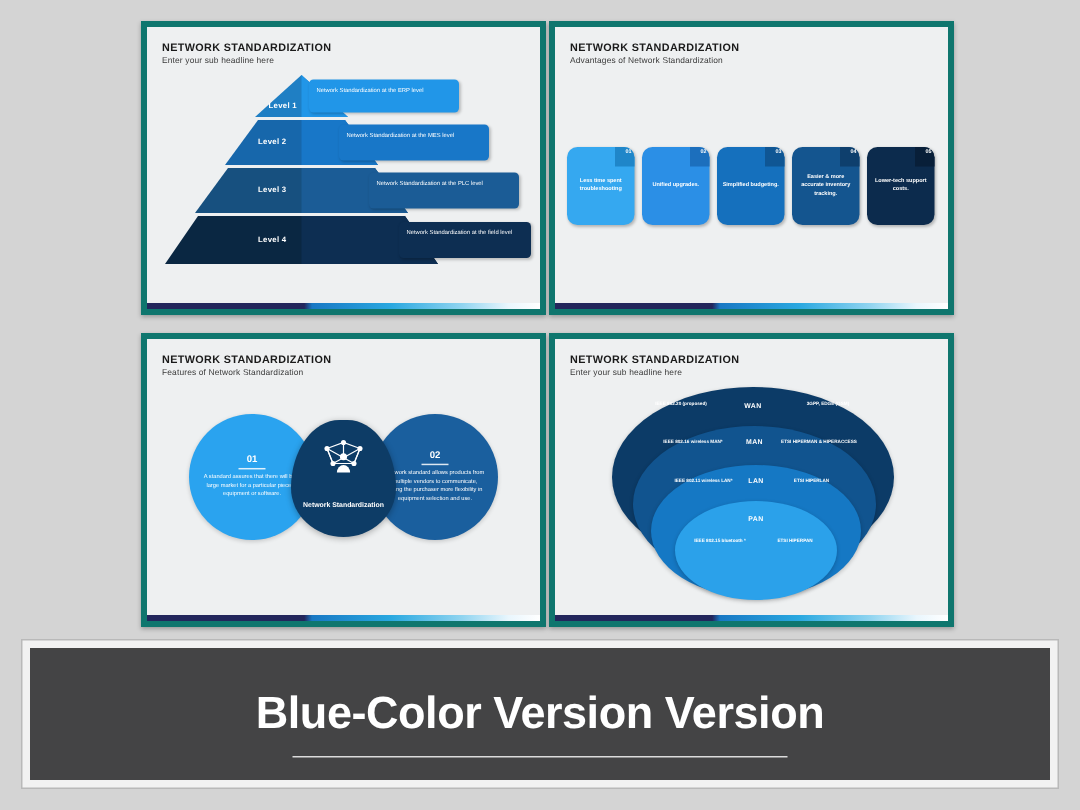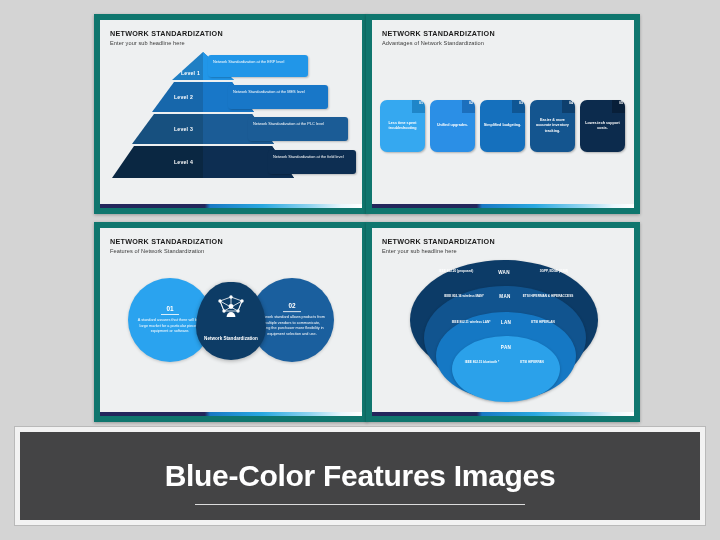--- a/index.html
+++ b/index.html
@@ -8,21 +8,21 @@
     background:#d4d4d4;
     font-family:"Liberation Sans", sans-serif;
     -webkit-font-smoothing:antialiased;
   }
   .page{position:relative;width:720px;height:540px;}
 
   
   .slide{
     position:absolute;
     background:#0c4a6e;
-    border:6px solid #0f766e;
+    border:4px solid #0f766e;
     box-shadow:0 1px 3px rgba(0,0,0,.28);
     overflow:hidden;
   }
   .slide.s1{left:94px;  top:14px;  width:262px;height:188px;}
   .slide.s2{left:366px; top:14px;  width:262px;height:188px;}
   .slide.s3{left:94px;  top:222px; width:262px;height:188px;}
   .slide.s4{left:366px; top:222px; width:262px;height:188px;}
 
   .slide-inner{position:absolute;inset:0;background:#eef0f1;}
 
@@ -317,18 +317,18 @@
           <div class="ell-r" style="right:8px;top:24px;width:40px;">ETSI HIPERPAN</div>
         </div>
 
       </div>
       <div class="accent-bar"></div>
     </div>
   </div>
 
   <div class="banner-wrap">
     <div class="banner">
-      <div class="banner-text">Blue-Color Features Images</div>
+      <div class="banner-text">Blue-Color Version Version</div>
       <div class="banner-rule"></div>
     </div>
   </div>
 
 </div>
 
 </body></html>

